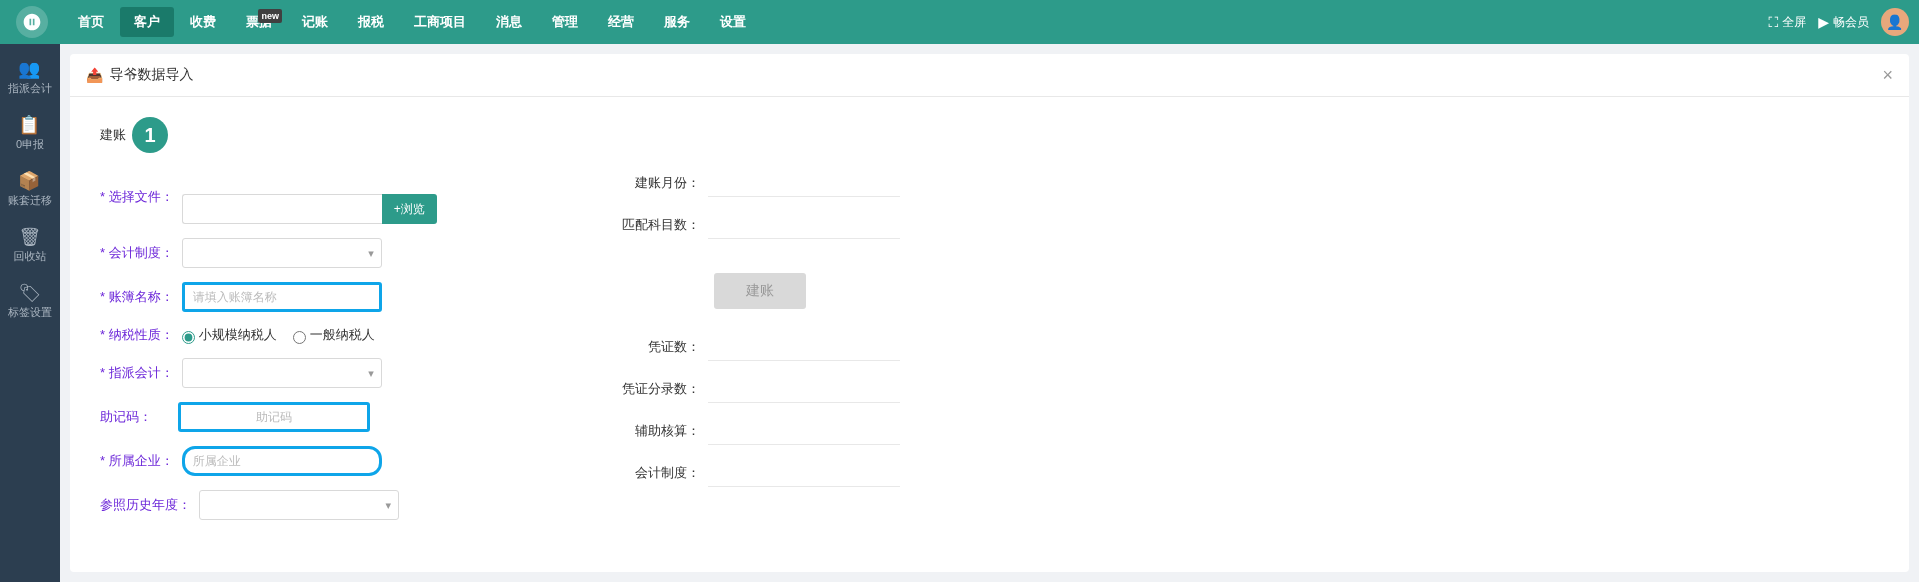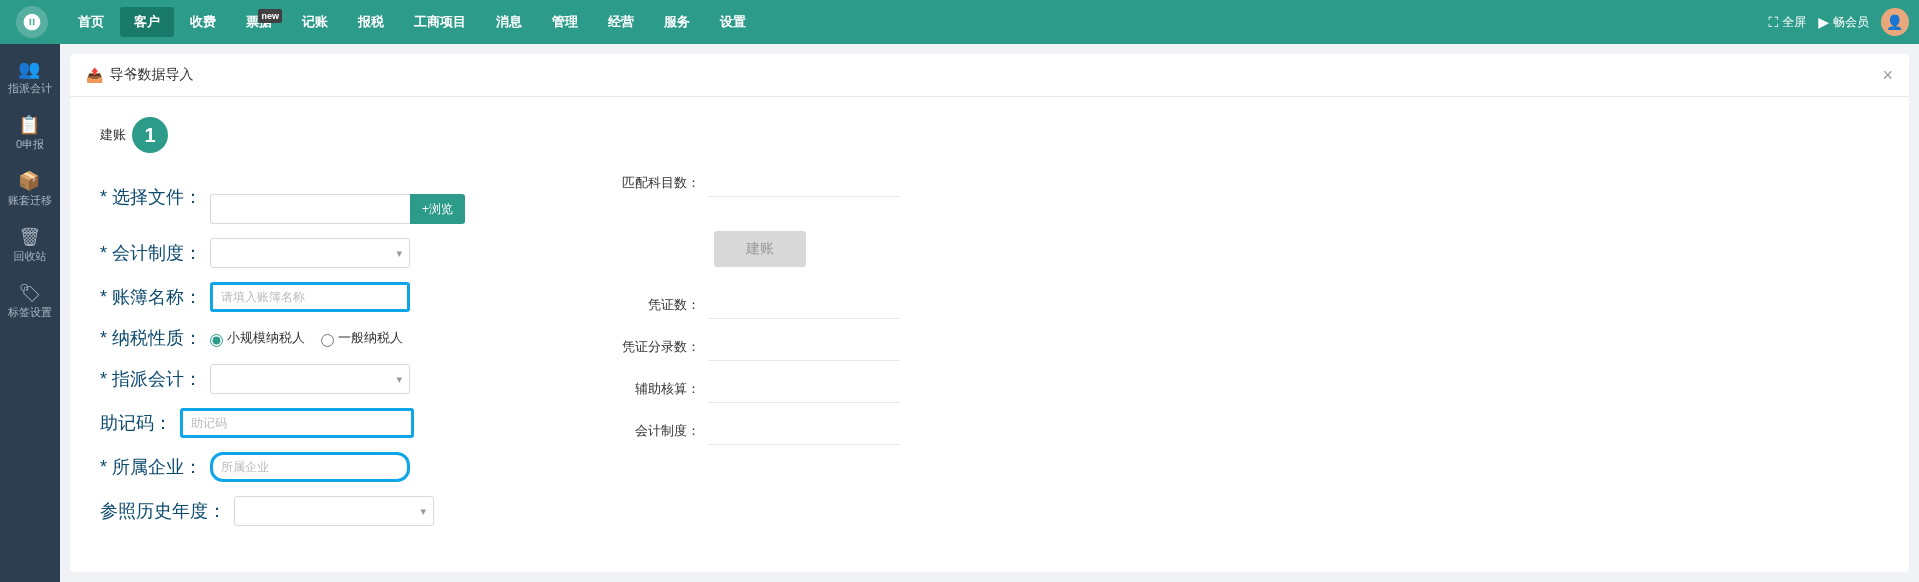--- a/index.html
+++ b/index.html
@@ -206,22 +206,22 @@
       min-width: 480px;
     }
 
     .form-row {
       display: flex;
       align-items: center;
       gap: 8px;
     }
 
     .form-label {
-      font-size: 18px;
-      color: #0c4a6e;
+      font-size: 13px;
+      color: #6d28d9;
       white-space: nowrap;
       min-width: 70px;
       text-align: left;
     }
 
     .form-input {
       height: 30px;
       border: 3px solid #0ea5e9;
       border-radius: 3px;
       padding: 0 8px;
@@ -486,41 +486,45 @@
           <div class="form-row">
             <span class="form-label">* 指派会计：</span>
             <div class="select-wrapper">
               <select class="form-select" style="width:200px;">
               </select>
             </div>
           </div>
 
           <div class="form-row">
             <span class="form-label">助记码：</span>
-            <input type="text" class="form-input" style="width: 234px;" placeholder="助记码">
+            <input type="text" class="form-input" style="width: 192px; text-align: center;" placeholder="助记码">
           </div>
 
           <div class="form-row">
             <span class="form-label">* 所属企业：</span>
             <input type="text" class="form-input" style="width: 200px; border-radius: 13px;" placeholder="所属企业">
           </div>
 
           <div class="form-row">
             <span class="form-label">参照历史年度：</span>
             <div class="select-wrapper">
               <select class="form-select" style="width:200px;">
               </select>
             </div>
           </div>
 
         </div>
       </div>
 
       <div class="right-info" style="padding-top:52px;">
 
+        <div class="info-row">
+          <span class="info-label">建账月份：</span>
+          <div class="info-value"></div>
+        </div>
 
         <div class="info-row">
           <span class="info-label">匹配科目数：</span>
           <div class="info-value"></div>
         </div>
 
 
         <div class="build-btn-container">
           <button class="build-btn" disabled="">建账</button>
         </div>

